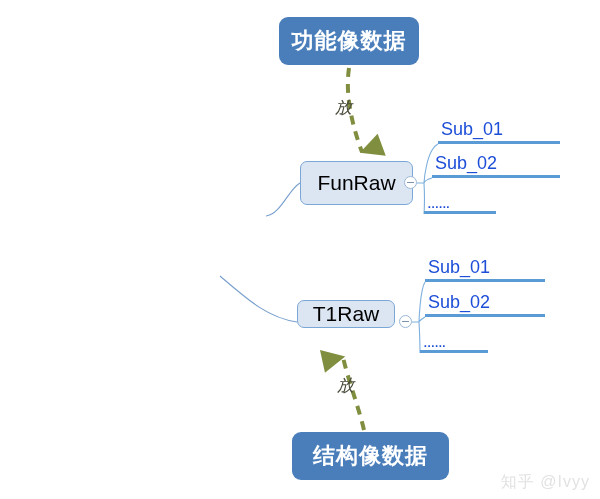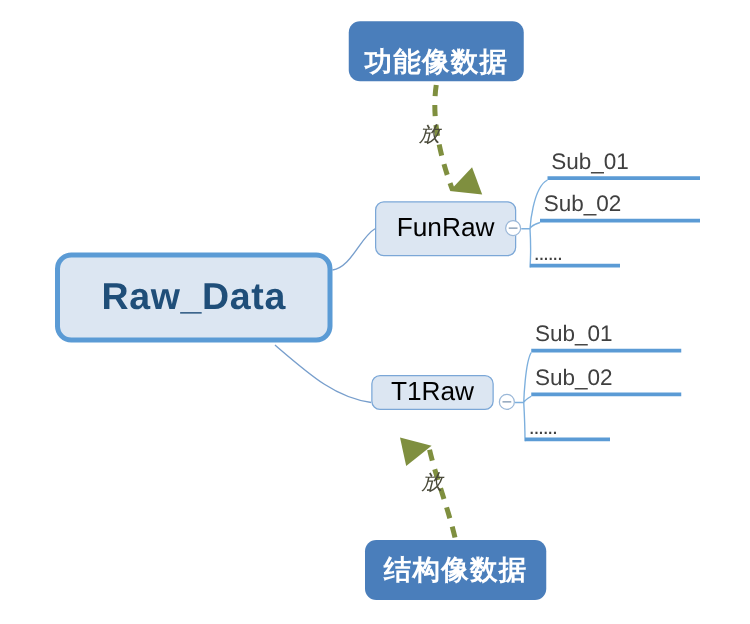--- a/index.html
+++ b/index.html
@@ -29,22 +29,22 @@
     background: #4a7ebb;
     border-radius: 9px;
     color: #ffffff;
     font-weight: bold;
     display: flex;
     align-items: center;
     justify-content: center;
     letter-spacing: 1px;
     box-sizing: border-box;
   }
-  #anno-fun  { left: 279px; top: 17px;  width: 140px; height: 48px; font-size: 22px; align-items: flex-end; }
-  #anno-stru { left: 292px; top: 432px; width: 145px; height: 48px; font-size: 22px; }
+  #anno-fun  { left: 279px; top: 17px;  width: 140px; height: 48px; font-size: 22px; }
+  #anno-stru { left: 292px; top: 432px; width: 157px; height: 48px; font-size: 22px; }
 
   
   #root-node {
     position: absolute;
     left: 44px; top: 202px;
     width: 222px; height: 72px;
     background: #dce6f2;
     border: 4px solid #5b9bd5;
     border-radius: 13px;
     box-sizing: border-box;
@@ -98,21 +98,21 @@
 
   
   .leaf {
     position: absolute;
     box-sizing: border-box;
   }
   .leaf .leaf-text {
     position: absolute;
     left: 3px;
     bottom: 4px;
-    color: #404040;
+    color: #1d4ed8;
     font-size: 18px;
     white-space: nowrap;
   }
   .leaf.dots .leaf-text {
     font-size: 17px;
     letter-spacing: -1px;
     bottom: 1px;
   }
   .leaf .leaf-underline {
     position: absolute;
@@ -192,23 +192,20 @@
     <span>功能像数据</span>
   </div>
 
   <div id="anno-stru" class="anno-box">
     <span>结构像数据</span>
   </div>
 
   <div id="label-fun" class="edge-label">放</div>
   <div id="label-stru" class="edge-label">放</div>
 
-  <div id="root-node">
-    <span class="node-text">Raw_Data</span>
-  </div>
 
   <div id="node-funraw" class="mid-node">
     <span class="node-text">FunRaw</span>
   </div>
   <div id="toggle-funraw" class="collapse-toggle"></div>
 
   <div id="node-t1raw" class="mid-node">
     <span class="node-text">T1Raw</span>
   </div>
   <div id="toggle-t1raw" class="collapse-toggle"></div>
@@ -232,14 +229,15 @@
   </div>
   <div id="leaf-l2" class="leaf">
     <span class="leaf-text">Sub_02</span>
     <div class="leaf-underline"></div>
   </div>
   <div id="leaf-l3" class="leaf dots">
     <span class="leaf-text">......</span>
     <div class="leaf-underline"></div>
   </div>
 
+  <div id="watermark">知乎 @Ivyy</div>
 
 </div>
 
 </body></html>

